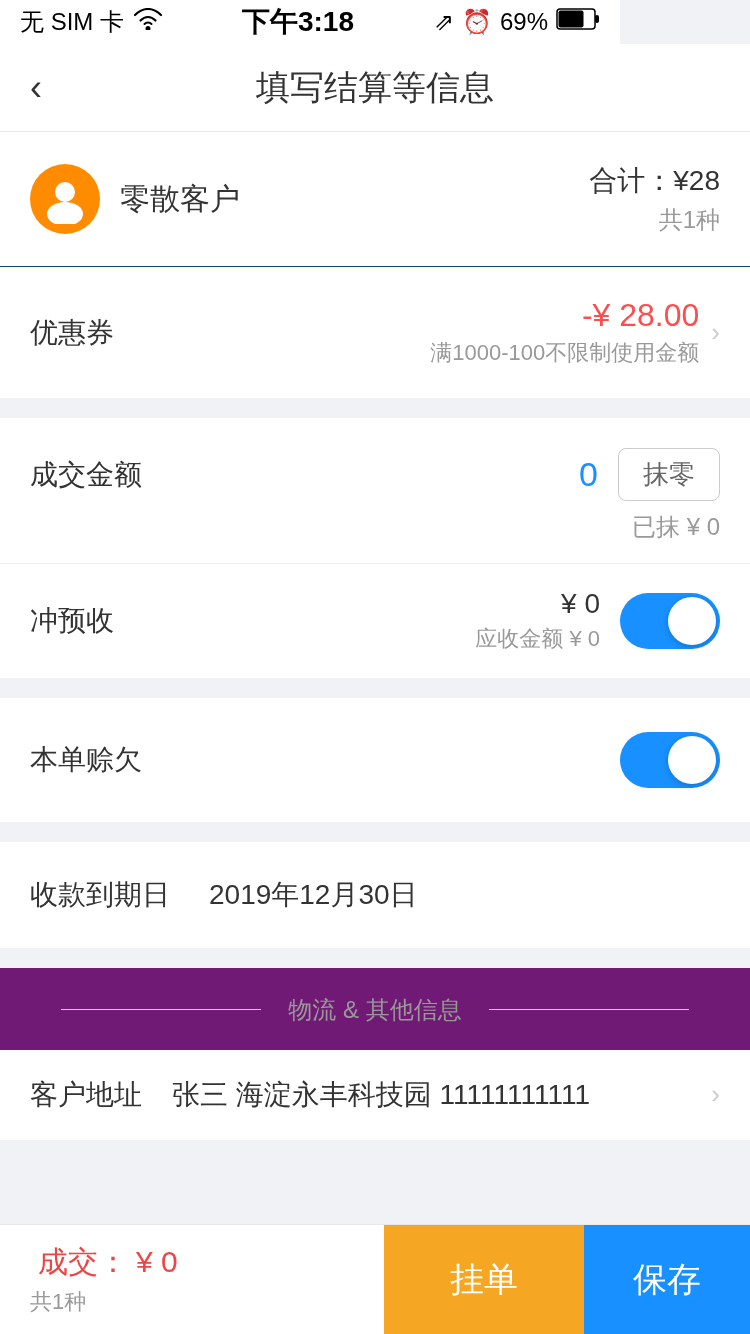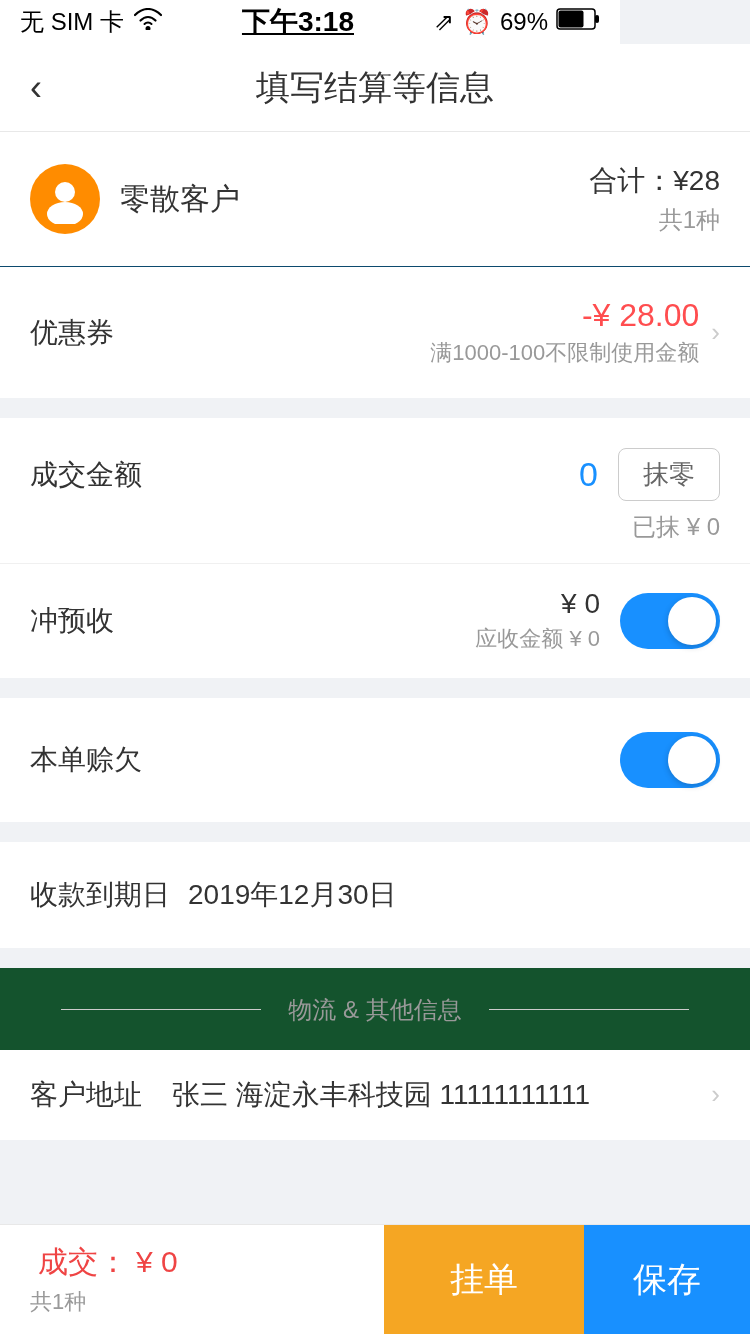--- a/index.html
+++ b/index.html
@@ -19,21 +19,21 @@
       height: 44px;
       background: #fff;
       display: flex;
       align-items: center;
       justify-content: space-between;
       padding: 0 20px;
       font-size: 24px;
       color: #000;
     }
     .status-bar-left { display: flex; align-items: center; gap: 10px; }
-    .status-bar-center { font-weight: 600; font-size: 28px; text-decoration: underline; }
+    .status-bar-center { font-weight: 600; font-size: 28px; }
     .status-bar-right { display: flex; align-items: center; gap: 8px; font-size: 24px; }
 
     
     .nav-bar {
       width: 750px;
       height: 88px;
       background: #fff;
       display: flex;
       align-items: center;
       justify-content: center;
@@ -156,26 +156,26 @@
       padding: 34px 30px;
       background: #fff;
       margin-bottom: 20px;
     }
 
     
     .due-row {
       display: flex; align-items: center;
       padding: 34px 30px;
       background: #fff;
-      gap: 18px;
+      gap: 39px;
     }
 
     
     .logistics-header {
-      background: #14532d;
+      background: #701a75;
       text-align: center;
       padding: 24px 0;
       position: relative;
     }
     .logistics-header::before,
     .logistics-header::after {
       content: '';
       display: inline-block;
       width: 200px; height: 1px;
       background: #ccc;

